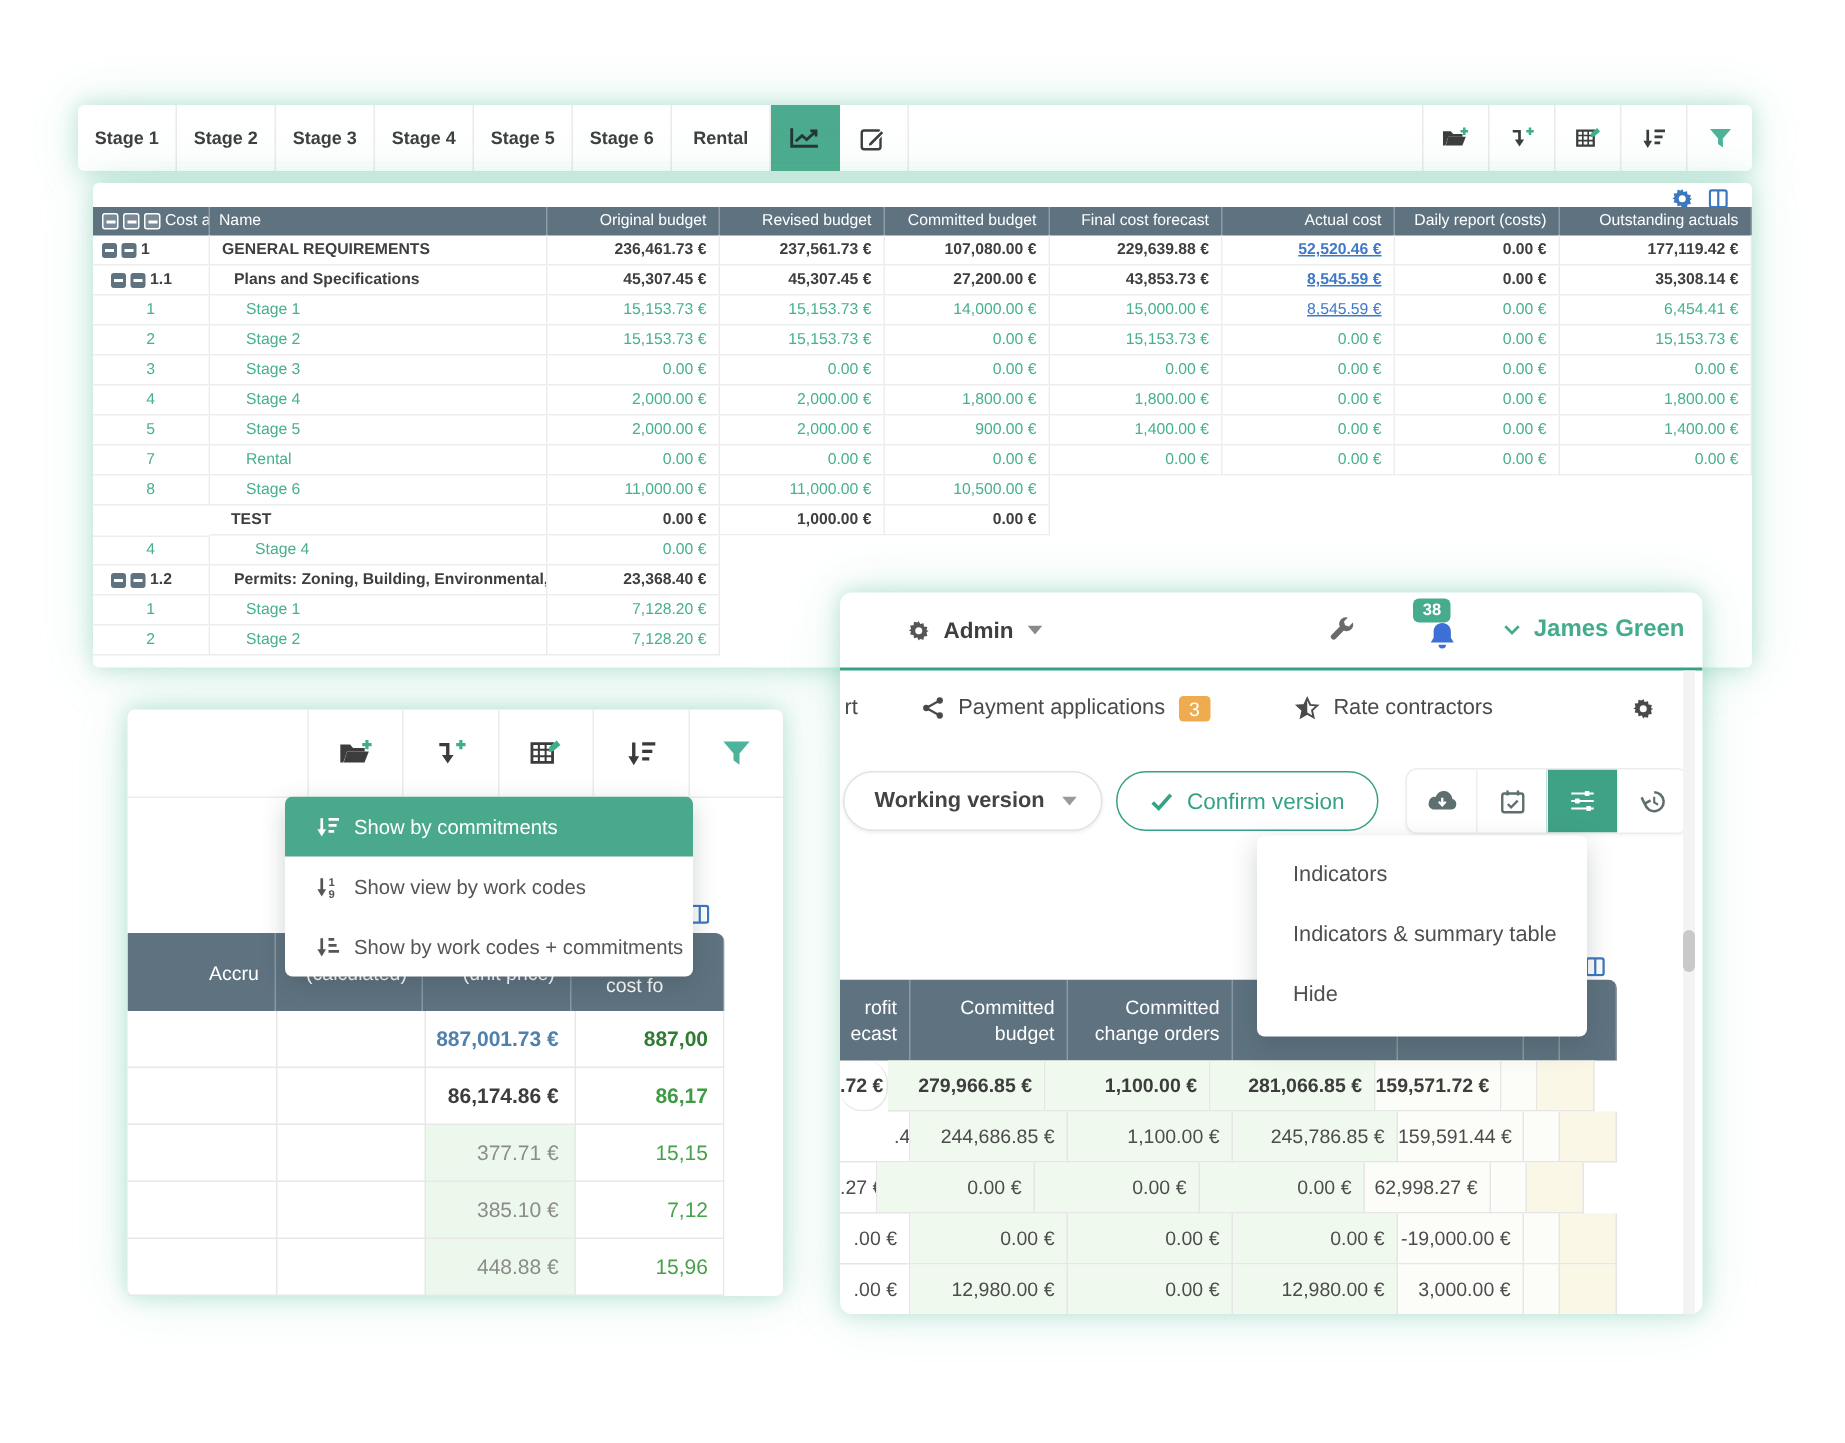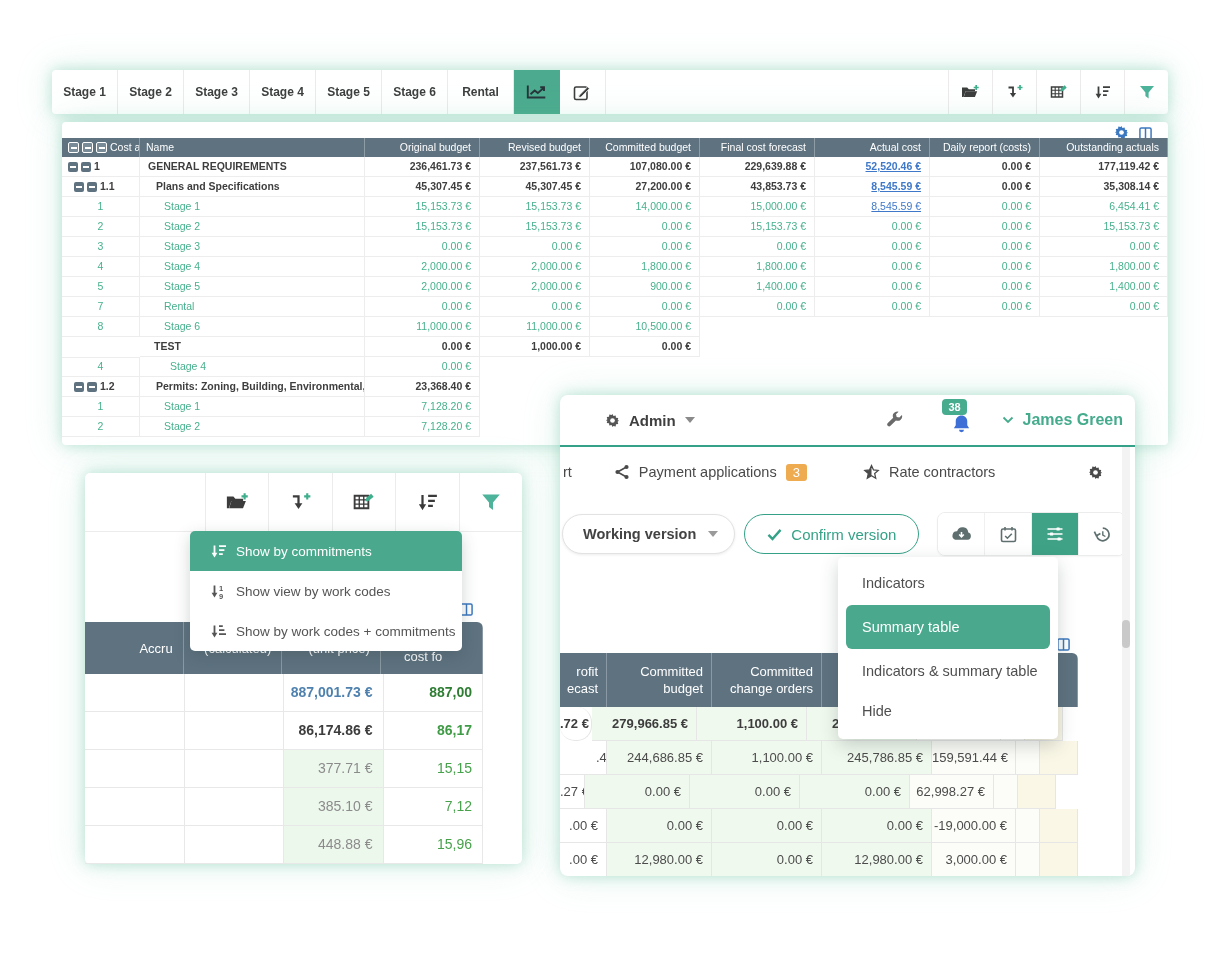--- a/index.html
+++ b/index.html
@@ -794,16 +794,15 @@
         <div class="rt-c bg-c" style="width: 38px;"></div>
       </div>
     </div>
   <div class="rp-scroll">
       <div class="rp-thumb"></div>
     </div>
 </div>
 
 <div id="rightmenu">
     <div class="rm-item">Indicators</div>
-    <div class="rm-item active">Summary table</div>
     <div class="rm-item">Indicators &amp; summary table</div>
     <div class="rm-item">Hide</div>
   </div>
 
 </body></html>

